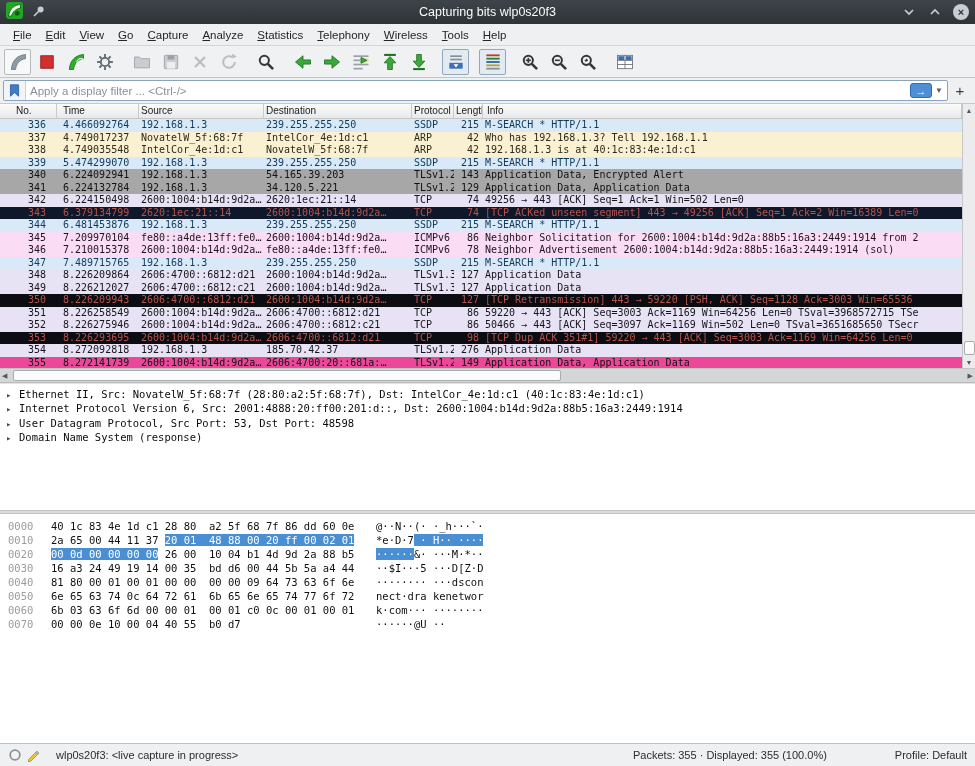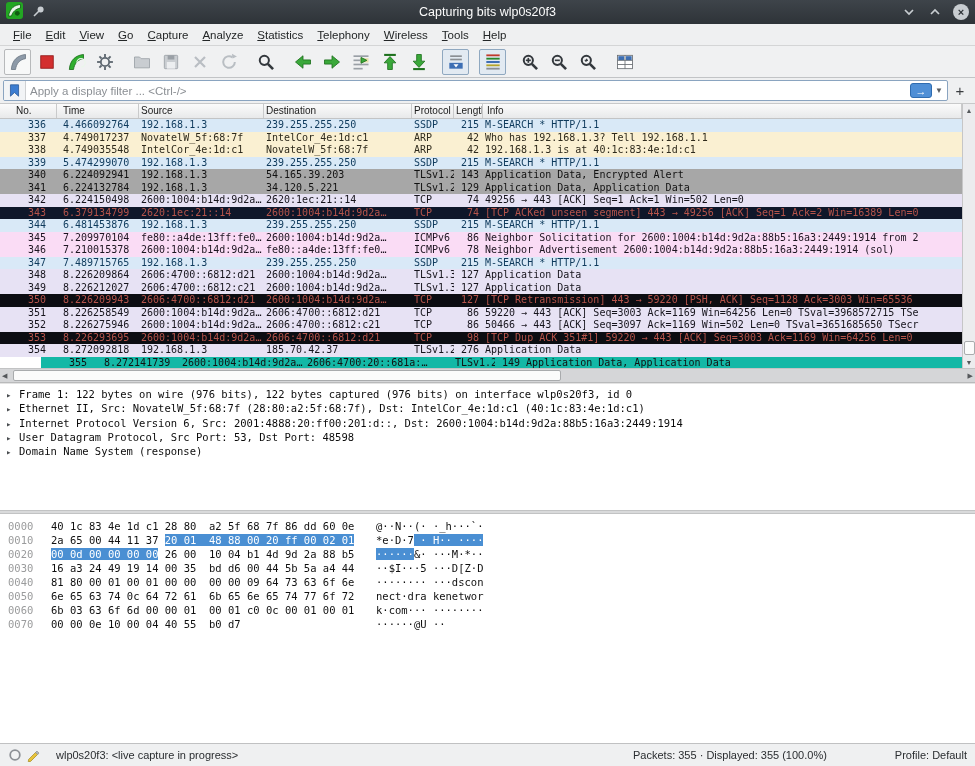--- a/index.html
+++ b/index.html
@@ -486,21 +486,21 @@
         </div>
         <div class="prow" style="background: rgb(231, 226, 244); color: rgb(22, 20, 28);">
           <span class="pcell c-no">354</span>
           <span class="pcell c-time">8.272092818</span>
           <span class="pcell c-src">192.168.1.3</span>
           <span class="pcell c-dst">185.70.42.37</span>
           <span class="pcell c-proto">TLSv1.2</span>
           <span class="pcell c-len">276</span>
           <span class="pcell c-info">Application Data</span>
         </div>
-        <div class="prow" style="background: #14b8a6; color: rgb(17, 17, 17); margin-left: 41px;">
+        <div class="prow" style="background: #ec4899; color: rgb(17, 17, 17);">
           <span class="pcell c-no">355</span>
           <span class="pcell c-time">8.272141739</span>
           <span class="pcell c-src">2600:1004:b14d:9d2a…</span>
           <span class="pcell c-dst">2606:4700:20::681a:…</span>
           <span class="pcell c-proto">TLSv1.2</span>
           <span class="pcell c-len">149</span>
           <span class="pcell c-info">Application Data, Application Data</span>
         </div>
       </div>
     <div id="plist-vscroll">
@@ -509,21 +509,20 @@
       <span class="sb-arrow" style="position:absolute;bottom:0;">▼</span>
     </div>
     <div id="hscroll">
       <span class="sb-arrow" style="left:2px;line-height:13px;">◀</span>
       <div id="hthumb"></div>
       <span class="sb-arrow" style="right:2px;line-height:13px;">▶</span>
     </div>
   </div>
 
   <div id="detail">
-      <div class="dline"><span class="tri">▸</span><span>Frame 1: 122 bytes on wire (976 bits), 122 bytes captured (976 bits) on interface wlp0s20f3, id 0</span></div>
       <div class="dline"><span class="tri">▸</span><span>Ethernet II, Src: NovatelW_5f:68:7f (28:80:a2:5f:68:7f), Dst: IntelCor_4e:1d:c1 (40:1c:83:4e:1d:c1)</span></div>
       <div class="dline"><span class="tri">▸</span><span>Internet Protocol Version 6, Src: 2001:4888:20:ff00:201:d::, Dst: 2600:1004:b14d:9d2a:88b5:16a3:2449:1914</span></div>
       <div class="dline"><span class="tri">▸</span><span>User Datagram Protocol, Src Port: 53, Dst Port: 48598</span></div>
       <div class="dline"><span class="tri">▸</span><span>Domain Name System (response)</span></div>
     </div>
 
   <div id="splitter"></div>
 
   <div id="hex">
       <div class="hrow"><span class="hoff">0000</span><span class="hbytes"><span>40 1c 83 4e 1d c1 28 80  a2 5f 68 7f 86 dd 60 0e</span></span><span class="hasc"><span>@··N··(· ·_h···`·</span></span></div>

